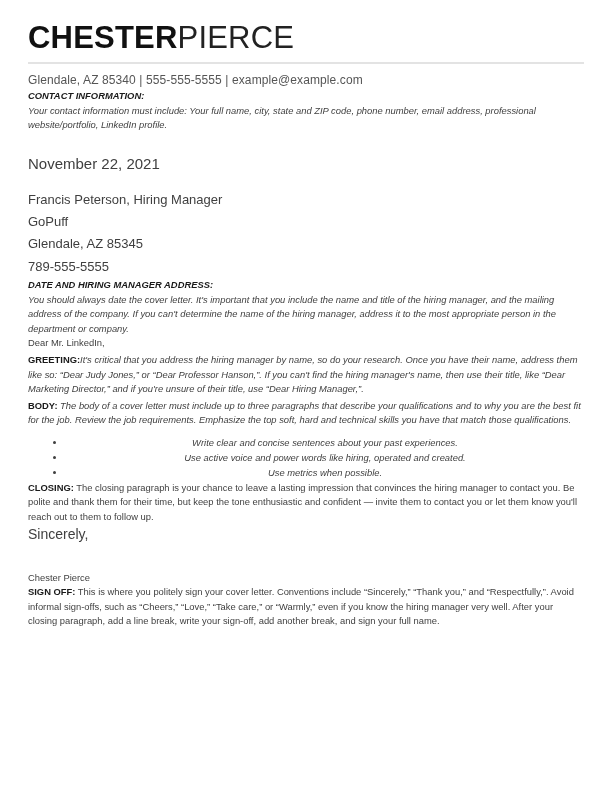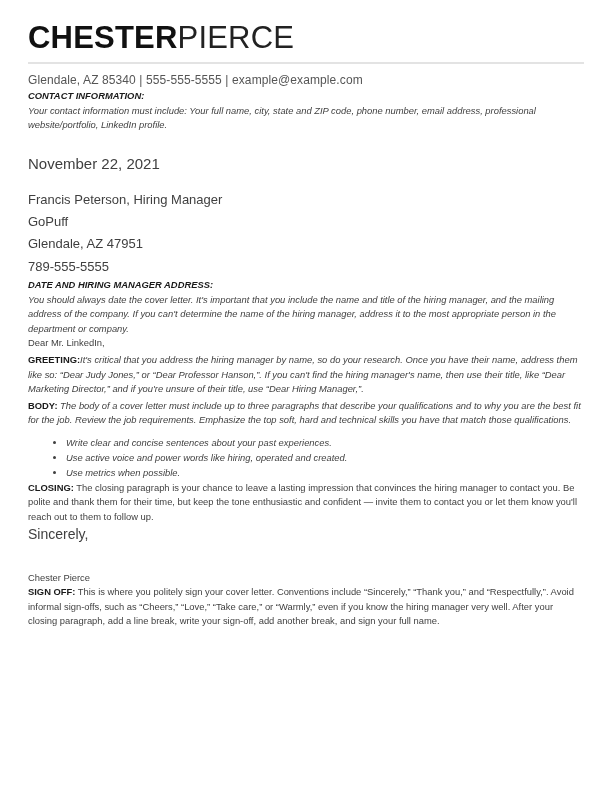--- a/index.html
+++ b/index.html
@@ -105,20 +105,21 @@
   }
 
   
   .bullets {
     margin: 7px 0 0 0;
     padding-left: 38px;
     font-size: 9.4px;
     line-height: 1.62;
     font-style: italic;
     color: #3f3f3f;
+    text-align: center;
   }
   .bullets li {
     margin: 0;
     padding: 0;
   }
 
   .signature-name {
     margin-top: 26px;
     font-size: 9.4px;
     color: #3f3f3f;
@@ -145,21 +146,21 @@
   <div class="block">
     <div class="label">CONTACT INFORMATION:</div>
     <div class="body-text">Your contact information must include: Your full name, city, state and ZIP code, phone number, email address, professional website/portfolio, LinkedIn profile.</div>
   </div>
 
   <div class="date-line">November 22, 2021</div>
 
   <div class="recipient">
     <div>Francis Peterson, Hiring Manager</div>
     <div>GoPuff</div>
-    <div>Glendale, AZ 47951</div>
+    <div>Glendale, AZ 85345</div>
     <div>789-555-5555</div>
   </div>
 
   <div class="block tight">
     <div class="label">DATE AND HIRING MANAGER ADDRESS:</div>
     <div class="body-text">You should always date the cover letter. It's important that you include the name and title of the hiring manager, and the mailing address of the company. If you can't determine the name of the hiring manager, address it to the most appropriate person in the department or company.</div>
     <div class="salutation">Dear Mr. LinkedIn,</div>
   </div>
 
   <div class="block">

